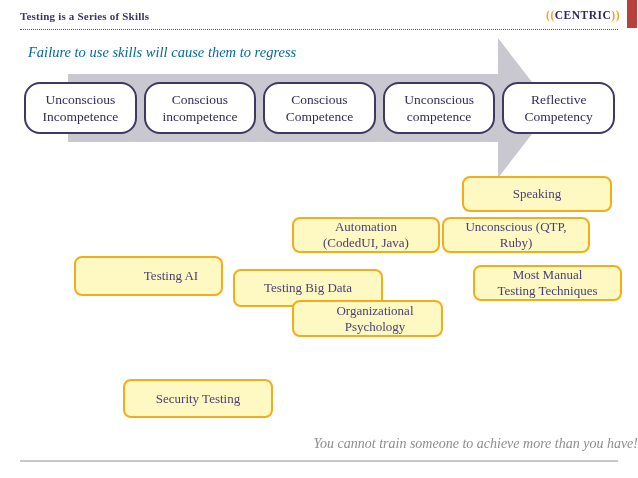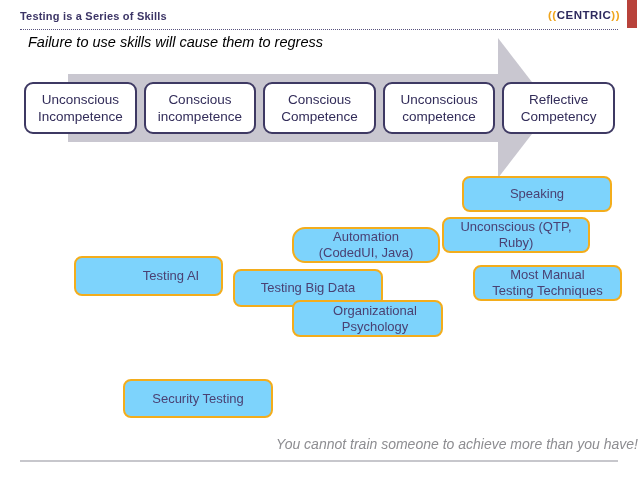--- a/index.html
+++ b/index.html
@@ -1,21 +1,21 @@
 <!DOCTYPE html>
 <html><head>
 <meta charset="utf-8">
 <style>
   html,body{margin:0;padding:0;background:#fff;}
   .slide{
     position:relative;
     width:638px;height:472px;
     background:#ffffff;
     overflow:hidden;
-    font-family:Liberation Sans, sans-serif;
+    font-family:Liberation Serif, serif;
     color:#322c59;
   }
 
   
   .slide-title{
     position:absolute;left:20px;top:10px;
     font-size:11px;font-weight:bold;letter-spacing:.2px;
     color:#3c3566;
   }
   .logo{
@@ -29,23 +29,23 @@
     position:absolute;left:20px;top:29px;width:598px;height:0;
     border-top:1px dotted #59537e;
   }
   .red-accent{
     position:absolute;left:627px;top:0;width:10px;height:28px;
     background:#b8423b;
   }
 
   
   .subtitle{
-    position:absolute;left:28px;top:34px;
+    position:absolute;left:28px;top:44px;
     font-size:14.5px;font-style:italic;
-    color:#000000;
+    color:#0369a1;
   }
 
   
   .arrow-body{
     position:absolute;left:68px;top:74px;width:430px;height:68px;
     background:#c9c7d0;
   }
   .arrow-head{
     position:absolute;left:498px;top:38px;width:0;height:0;
     border-top:70px solid transparent;
@@ -55,43 +55,43 @@
 
   
   .stage-row{
     position:absolute;left:24px;top:82px;width:591px;height:52px;
     display:flex;gap:7px;
   }
   .stage-box{
     flex:1;
     background:#fff;
     border:2px solid #3e3963;
-    border-radius:9px;
+    border-radius:16px;
     display:flex;align-items:center;justify-content:center;
     text-align:center;
     font-size:13.5px;line-height:17px;
     color:#322c59;
     white-space:pre-line;
   }
 
   
   .skill-box{
     position:absolute;
-    background:#7dd3fc;
+    background:#fef9c3;
     border:2px solid #f3ad1c;
     border-radius:8px;
     display:flex;align-items:center;justify-content:center;
     text-align:center;
     font-size:13px;line-height:16px;
     color:#4a4173;
     white-space:pre-line;
     box-sizing:border-box;
   }
   .skill-speaking      {left:462px;top:176px;width:150px;height:36px;}
-  .skill-auto-codedui  {left:292px;top:227px;width:148px;height:36px;border-radius:13px;}
+  .skill-auto-codedui  {left:292px;top:217px;width:148px;height:36px;}
   .skill-auto-qtp      {left:442px;top:217px;width:148px;height:36px;}
   .skill-testing-ai    {left:74px; top:256px;width:149px;height:40px;padding-left:45px;}
   .skill-big-data      {left:233px;top:257px;width:150px;height:38px;margin-top:12px;}
   .skill-most-manual   {left:473px;top:265px;width:149px;height:36px;}
   .skill-org-psych     {left:292px;top:300px;width:151px;height:37px;padding-left:15px;}
   .skill-performance   {left:247px;top:339px;width:150px;height:36px;}
   .skill-security      {left:123px;top:379px;width:150px;height:39px;}
 
   
   .footer-quote{

